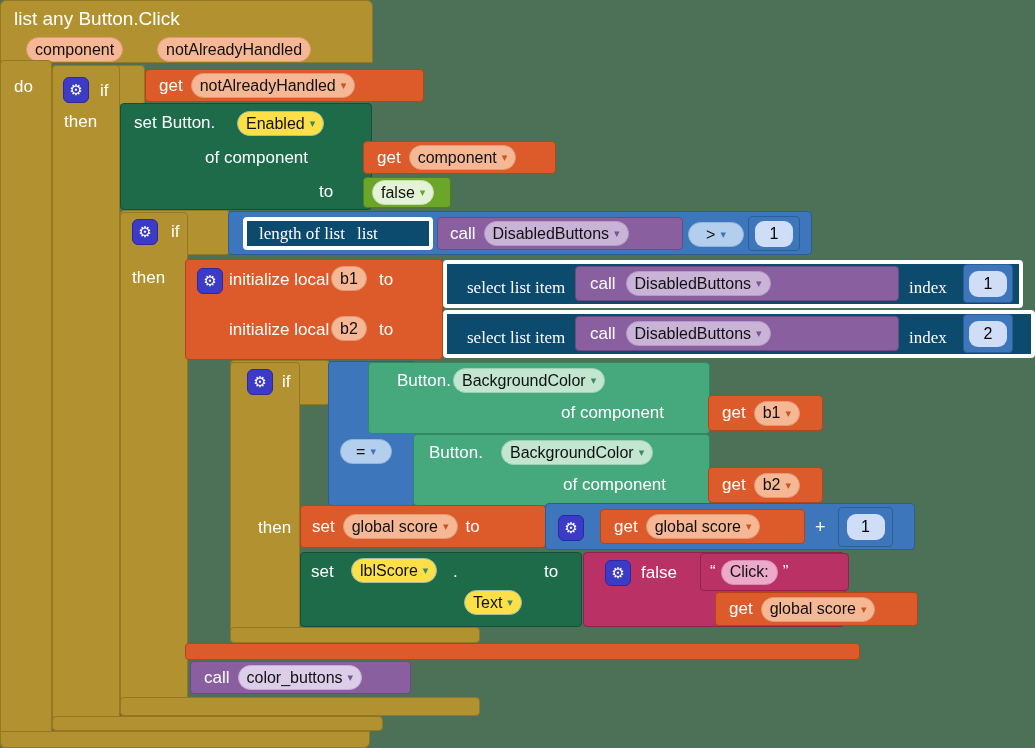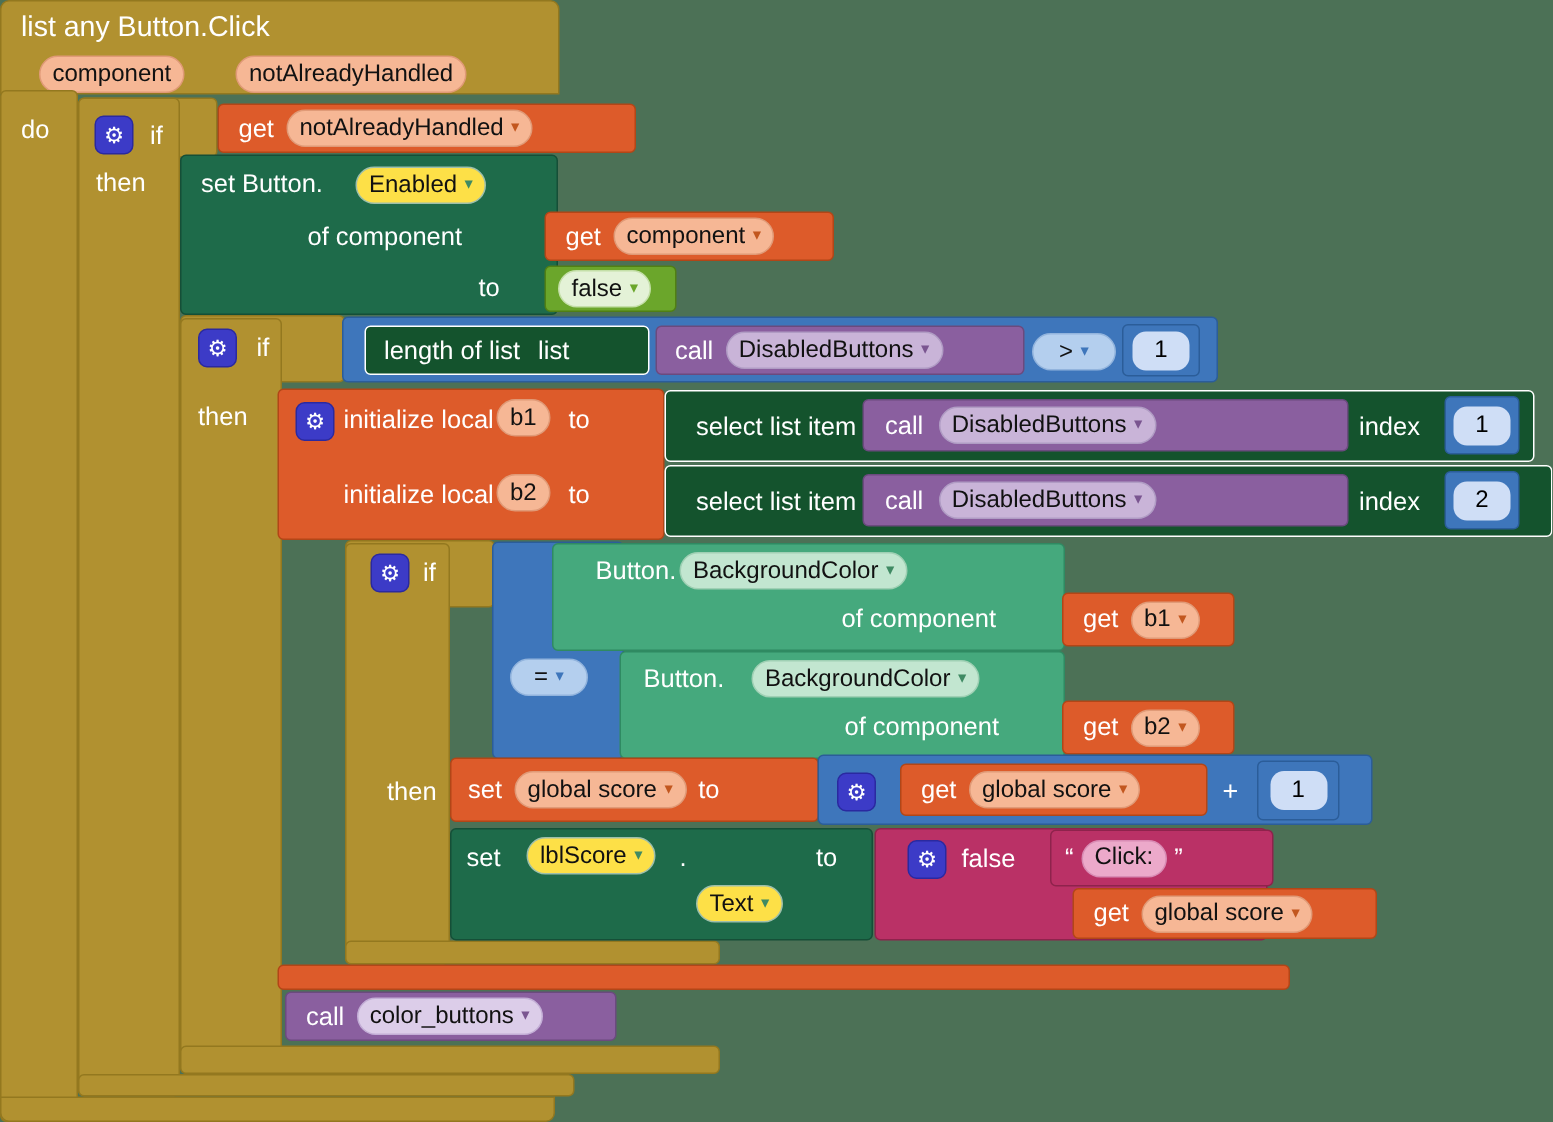--- a/index.html
+++ b/index.html
@@ -5,21 +5,21 @@
   html,body{margin:0;padding:0;background:#4c7156;}
   #canvas{position:relative;width:1035px;height:748px;background:#4c7156;overflow:hidden;
           font-family:"Liberation Sans",sans-serif;}
   .blk{position:absolute;box-sizing:border-box;border-radius:4px;color:#fff;font-size:17px;}
   .flexrow{display:flex;align-items:center;gap:8px;}
   .gold{background:#b19130;border:1px solid #93781f;}
   .orange{background:#dd5b2a;border:1px solid #b24617;}
   .dgreen{background:#1e6b4a;border:1px solid #154f37;}
   .teal{background:#45a97d;border:1px solid #2f8a62;}
   .blue{background:#3e76bb;border:1px solid #2b5d99;}
-  .cyan{background:#14532d;border:1px solid #ffffff;}
+  .cyan{background:#0c4a6e;border:4px solid #ffffff;font-family:Liberation Serif, serif;}
   .purple{background:#8a5f9f;border:1px solid #6b4a7e;}
   .magenta{background:#ba3166;border:1px solid #8e234c;}
   .lime{background:#6ba62b;border:1px solid #507f14;}
   .lbl{white-space:nowrap;}
   .abs{position:absolute;}
   .pill{display:flex;align-items:center;justify-content:center;gap:5px;border-radius:13px;
         color:#111;font-size:16px;box-sizing:border-box;padding:1px 8px;height:25px;white-space:nowrap;}
   .p-salmon{background:#f6b795;border:1px solid #e09a77;}
   .p-pgreen{background:#fde047;border:1px solid #9dbfab;}
   .p-mint{background:#c2e6d0;border:1px solid #9fd0b4;}

